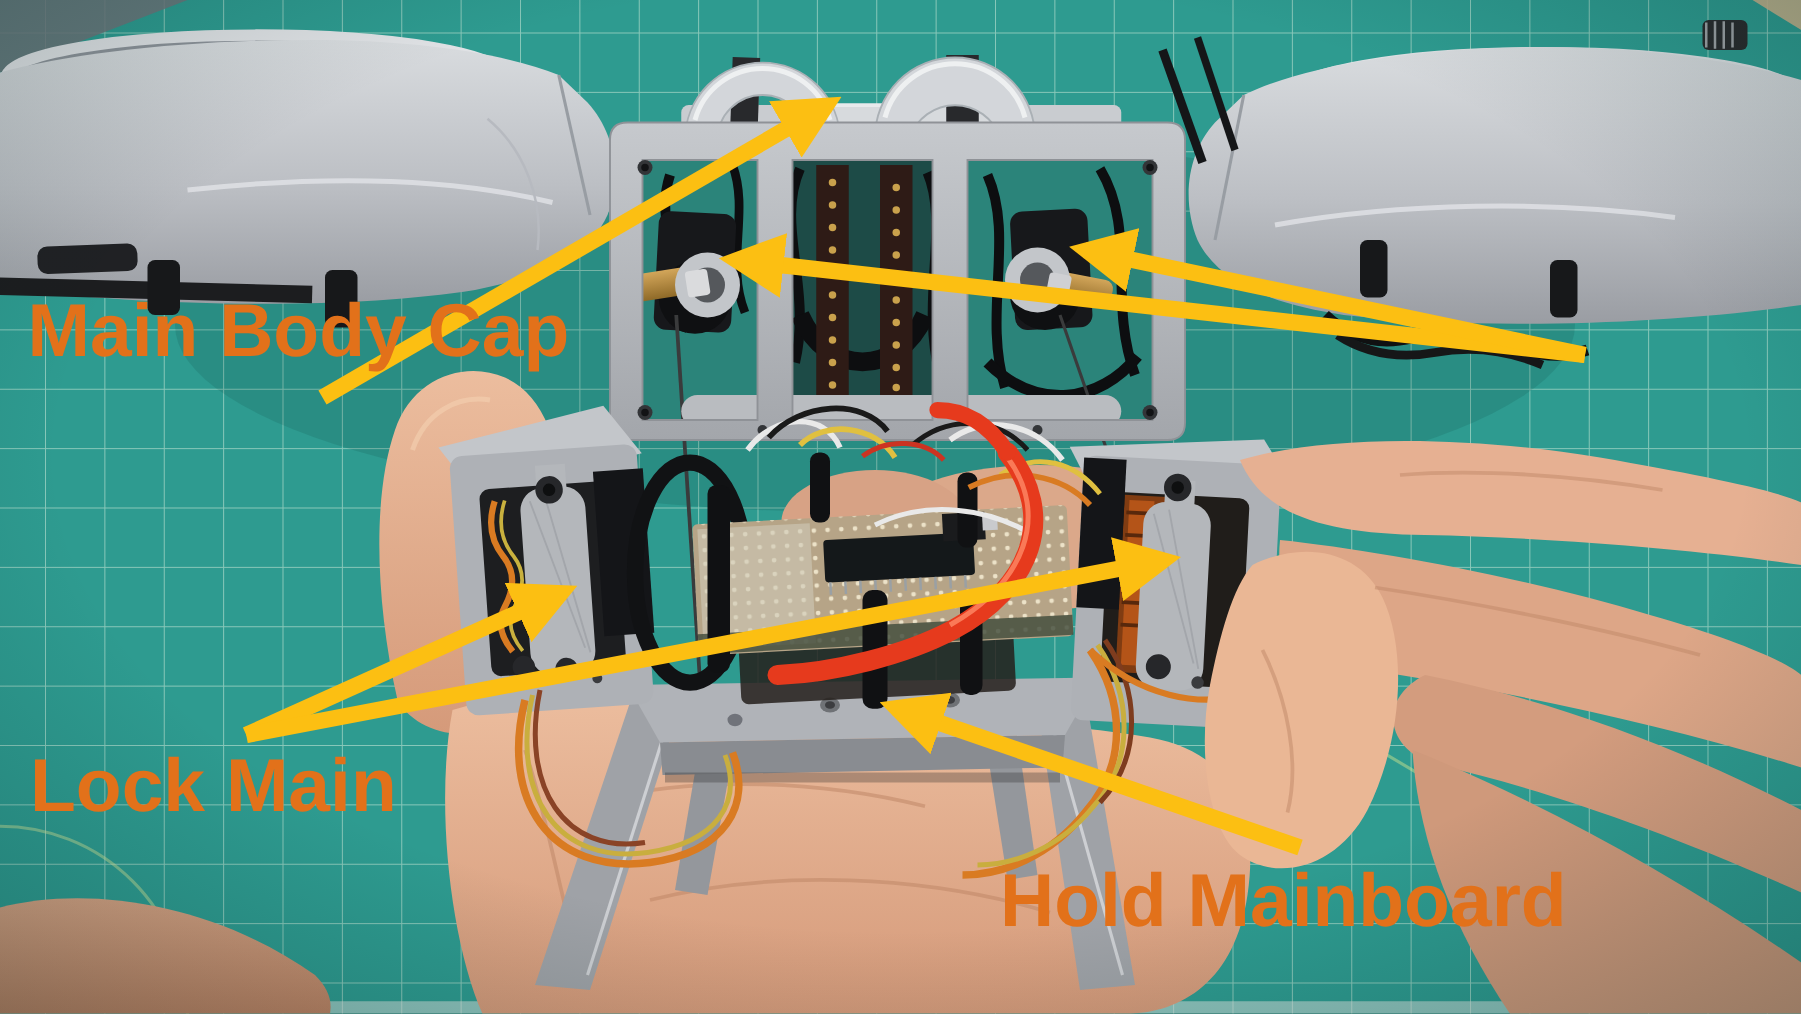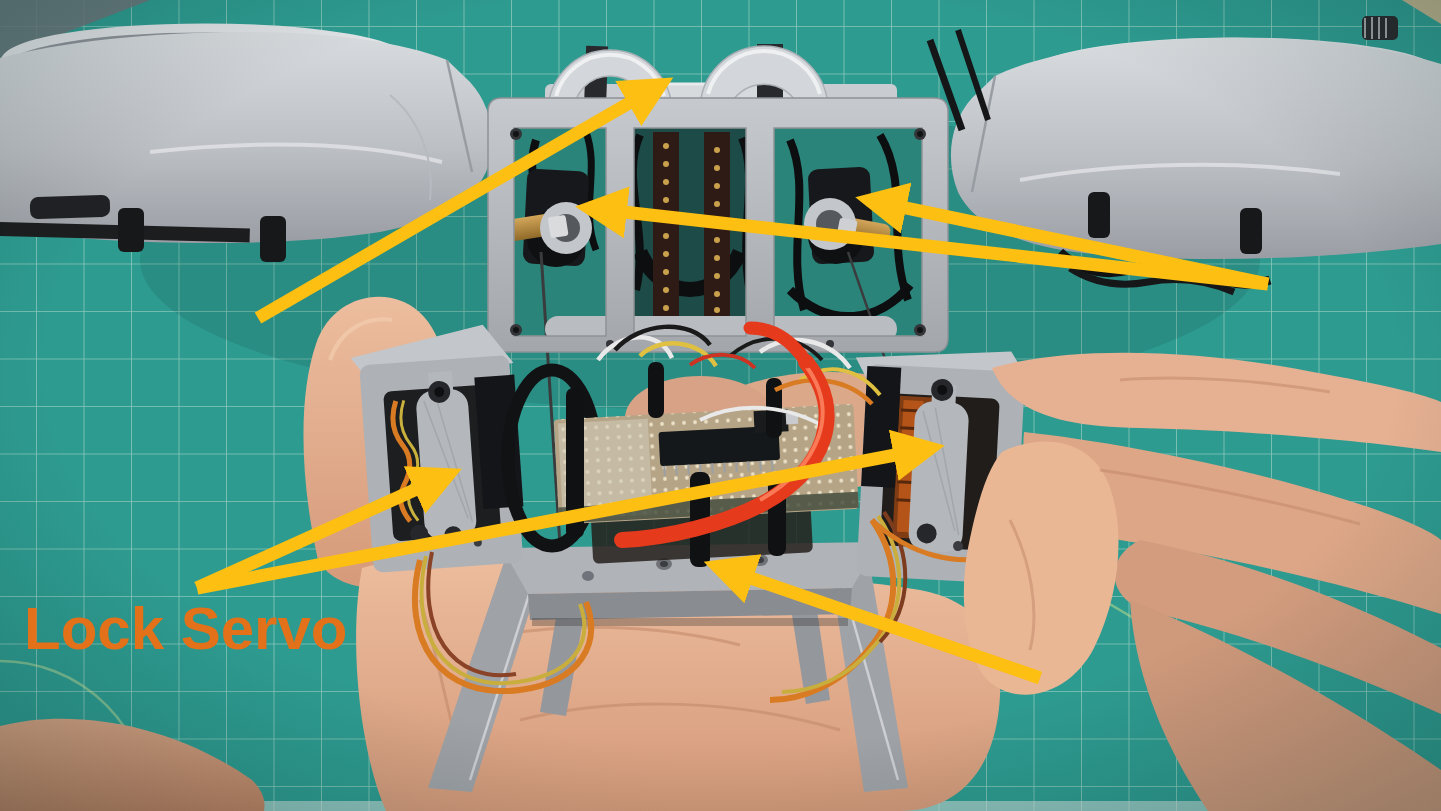--- a/index.html
+++ b/index.html
@@ -332,15 +332,17 @@
     <line x1="1268" y1="284" x2="588" y2="208" marker-end="url(#ah)"></line>
     <line x1="1268" y1="284" x2="868" y2="200" marker-end="url(#ah)"></line>
     <line x1="197" y1="588" x2="450" y2="474" marker-end="url(#ah)"></line>
     <line x1="197" y1="588" x2="932" y2="448" marker-end="url(#ah)"></line>
     <line x1="1040" y1="678" x2="716" y2="566" marker-end="url(#ah)"></line>
   </g>
 
   <rect x="0" y="0" width="1441" height="811" fill="url(#vig)"></rect>
 </svg>
 
-<div class="lbl" style="left:24px;top:599px;">Lock Servo</div>
+<div class="lbl" style="left:22px;top:235px;">Main Body Cap</div>
+<div class="lbl" style="left:24px;top:599px;">Lock Main</div>
+<div class="lbl" style="left:800px;top:691px;">Hold Mainboard</div>
 
 </div>
 
 </body></html>

